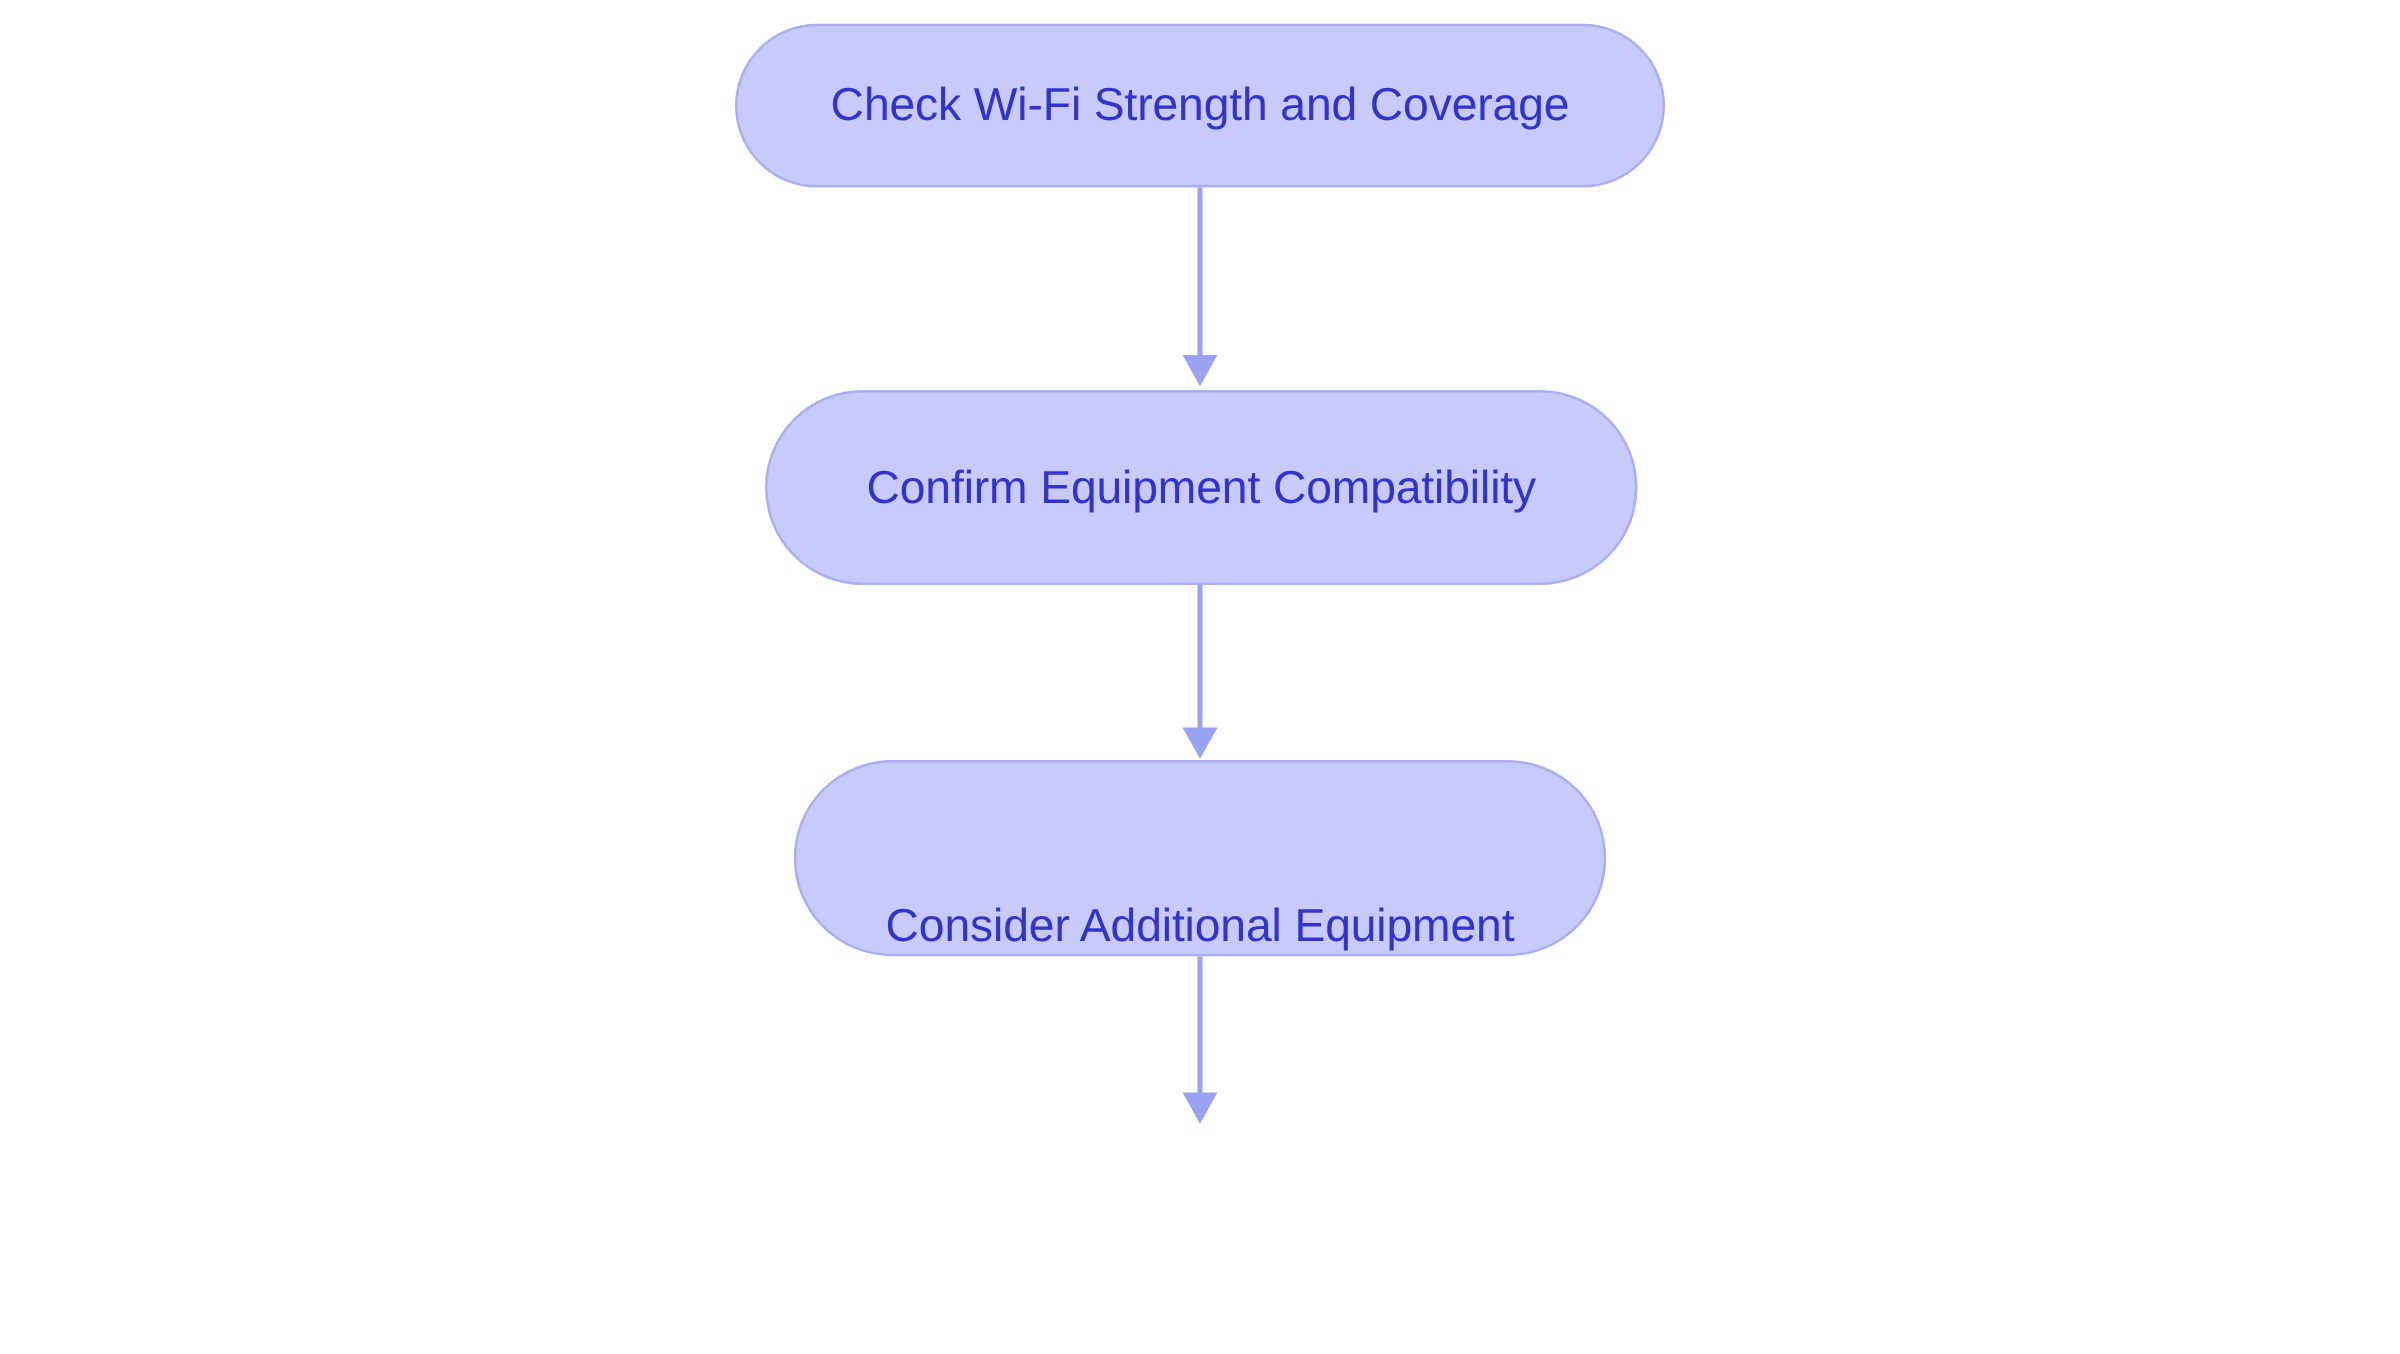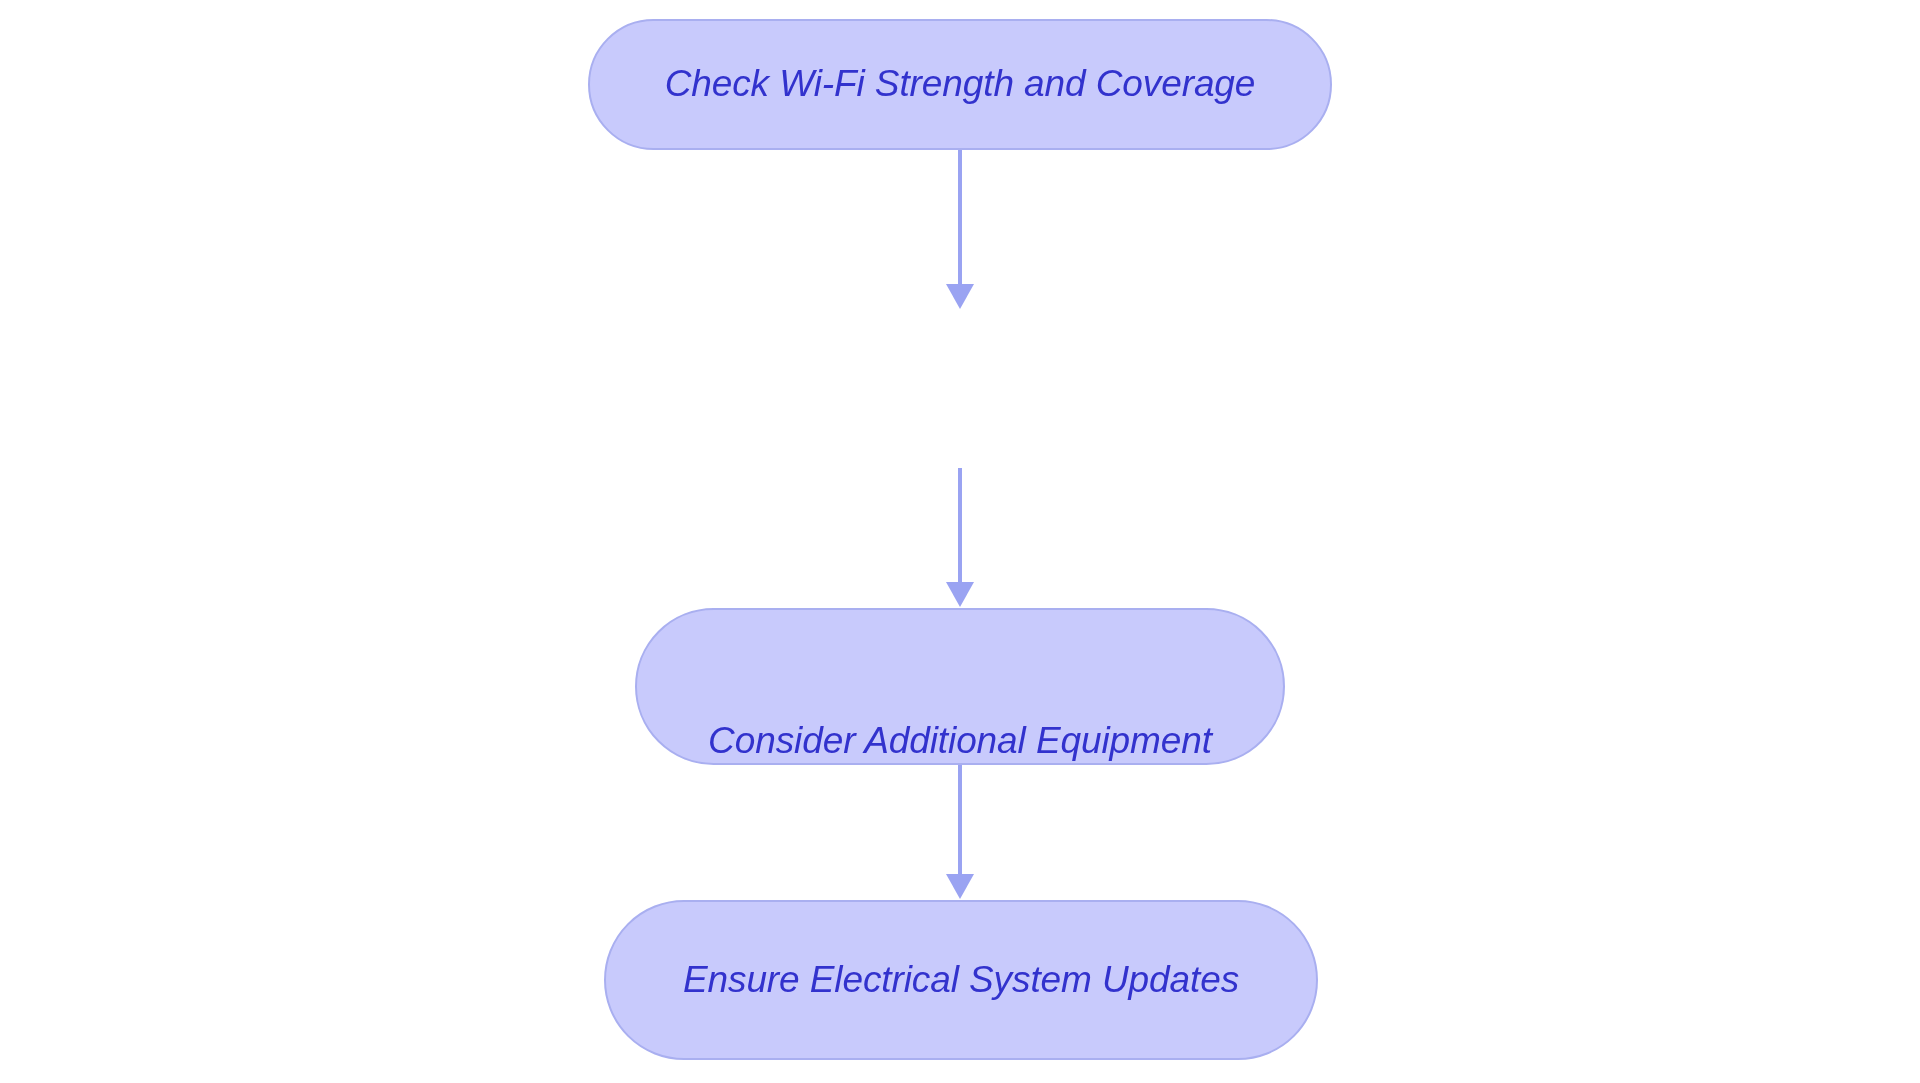--- a/index.html
+++ b/index.html
@@ -36,21 +36,20 @@
   }
   .node-label {
     color: #3232cd;
     font-family: "Liberation Sans", sans-serif;
     font-size: 37px;
     font-weight: 400;
     line-height: 1.15;
     letter-spacing: -0.1px;
     white-space: nowrap;
     user-select: none;
-    font-style: italic;
   }
 
   
   #node-0 { left: 588px;  top: 19px;   width: 744px; height: 131px; }
   #node-1 { left: 612px;  top: 312px;  width: 698px; height: 156px; }
   #node-2 { left: 635px;  top: 608px;  width: 650px; height: 157px; align-items: flex-end; }
   #node-3 { left: 604px;  top: 900px;  width: 714px; height: 160px; }
 
   
   .edge {
@@ -88,22 +87,22 @@
 
   <svg class="edge" viewBox="0 0 1920 1083" width="1920" height="1083" aria-hidden="true">
     <line class="edge-line" x1="960" y1="765" x2="960" y2="875"></line>
     <polygon class="edge-head" points="946,874 974,874 960,899"></polygon>
   </svg>
 
   <div class="node" id="node-0">
     <span class="node-label">Check Wi-Fi Strength and Coverage</span>
   </div>
 
+  <div class="node" id="node-1">
+    <span class="node-label">Confirm Equipment Compatibility</span>
+  </div>
 
   <div class="node" id="node-2">
     <span class="node-label">Consider Additional Equipment</span>
   </div>
 
-  <div class="node" id="node-3">
-    <span class="node-label">Ensure Electrical System Updates</span>
-  </div>
 
 </div>
 
 </body></html>

